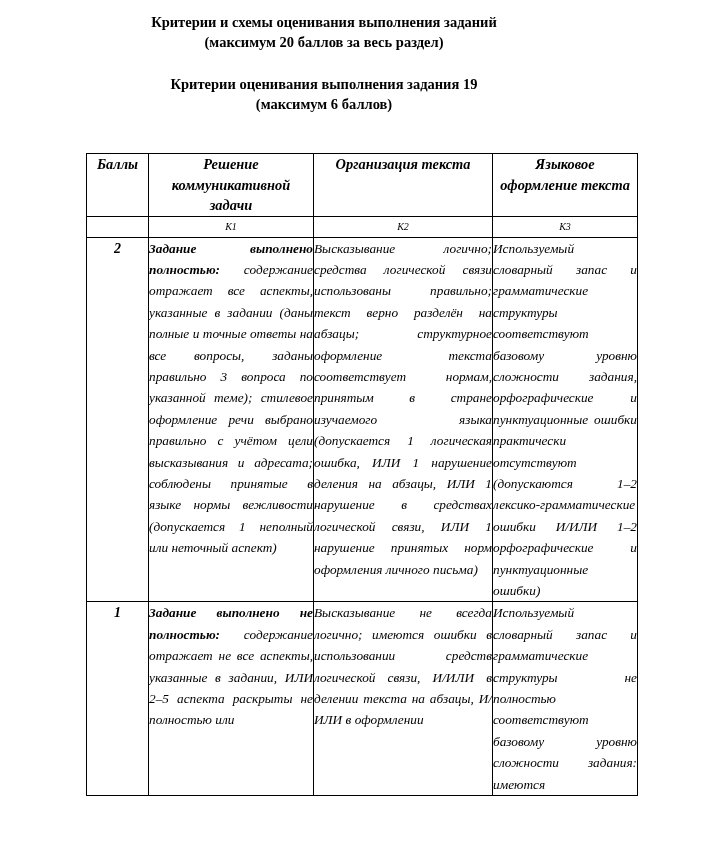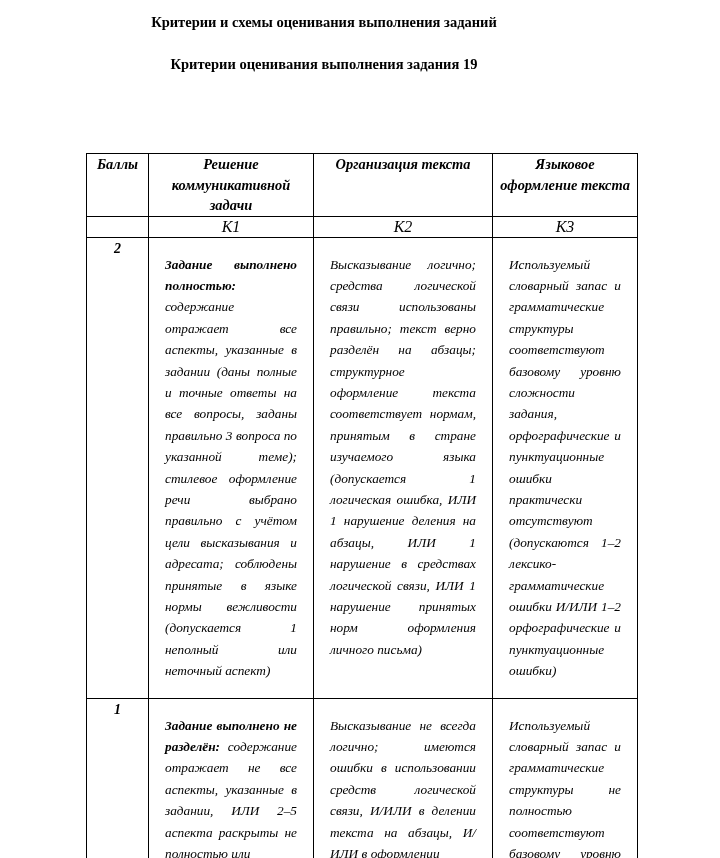--- a/index.html
+++ b/index.html
@@ -73,21 +73,21 @@
     line-height: 20.5px;
     padding: 4px 4px 5px 4px;
     vertical-align: middle;
     height: 54px;
   }
   .th-cell .ln { display: block; }
 
   .code-cell {
     text-align: center;
     font-weight: normal;
-    font-size: 16px;
+    font-size: 10px;
     line-height: 20px;
     padding: 1px 2px 2px 2px;
     height: 20px;
     vertical-align: middle;
   }
 
   .score-cell {
     text-align: center;
     font-weight: bold;
     font-size: 14px;
@@ -99,43 +99,45 @@
   .body-cell {
     text-align: justify;
     text-align-last: left;
     font-size: 13.3px;
     line-height: 21.4px;
     padding: 6px 7px 4px 7px;
     hyphens: manual;
     word-spacing: normal;
   }
   .body-cell p {
-    margin: 16px;
+    margin: 0;
     text-align: justify;
     text-align-last: left;
   }
   .body-cell .lead {
     font-weight: bold;
   }
   .clip-row .body-cell,
   .clip-row .score-cell {
     overflow: hidden;
   }
 </style>
 </head>
 <body>
 
 <div class="page">
 
   <div class="heading-block heading-block-1">
     <span class="heading-line">Критерии и схемы оценивания выполнения заданий</span>
+    <span class="heading-line">(максимум 20 баллов за весь раздел)</span>
   </div>
 
   <div class="heading-block heading-block-2">
     <span class="heading-line">Критерии оценивания выполнения задания 19</span>
+    <span class="heading-line">(максимум 6 баллов)</span>
   </div>
 
   <div class="table-wrap">
     <table class="criteria">
       <colgroup>
         <col class="c-score">
         <col class="c-k1">
         <col class="c-k2">
         <col class="c-k3">
       </colgroup>
@@ -173,21 +175,21 @@
           <td class="body-cell">
             <p>Высказывание логично; средства логической связи использованы правильно; текст верно разделён на абзацы; структурное оформление текста соответствует нормам, принятым в стране изучаемого языка (допускается 1 логическая ошибка, ИЛИ 1 нарушение деления на абзацы, ИЛИ 1 нарушение в средствах логической связи, ИЛИ 1 нарушение принятых норм оформления личного письма)</p>
           </td>
           <td class="body-cell">
             <p>Используемый словарный запас и грамматические структуры соответствуют базовому уровню сложности задания, орфографические и пунктуационные ошибки практически отсутствуют (допускаются 1–2 лексико-грамматические ошибки И/ИЛИ 1–2 орфографические и пунктуационные ошибки)</p>
           </td>
         </tr>
         <tr class="clip-row">
           <td class="score-cell">1</td>
           <td class="body-cell">
-            <p><span class="lead">Задание выполнено не разделён:</span><span> содержание отражает не все аспекты, указанные в задании, ИЛИ 2–5 аспекта раскрыты не полностью или</span></p>
+            <p><span class="lead">Задание выполнено не полностью:</span><span> содержание отражает не все аспекты, указанные в задании, ИЛИ 2–5 аспекта раскрыты не полностью или</span></p>
           </td>
           <td class="body-cell">
             <p>Высказывание не всегда логично; имеются ошибки в использовании средств логической связи, И/ИЛИ в делении текста на абзацы, И/ИЛИ в оформлении</p>
           </td>
           <td class="body-cell">
             <p>Используемый словарный запас и грамматические структуры не полностью соответствуют базовому уровню сложности задания: имеются</p>
           </td>
         </tr>
       </tbody>
     </table>

